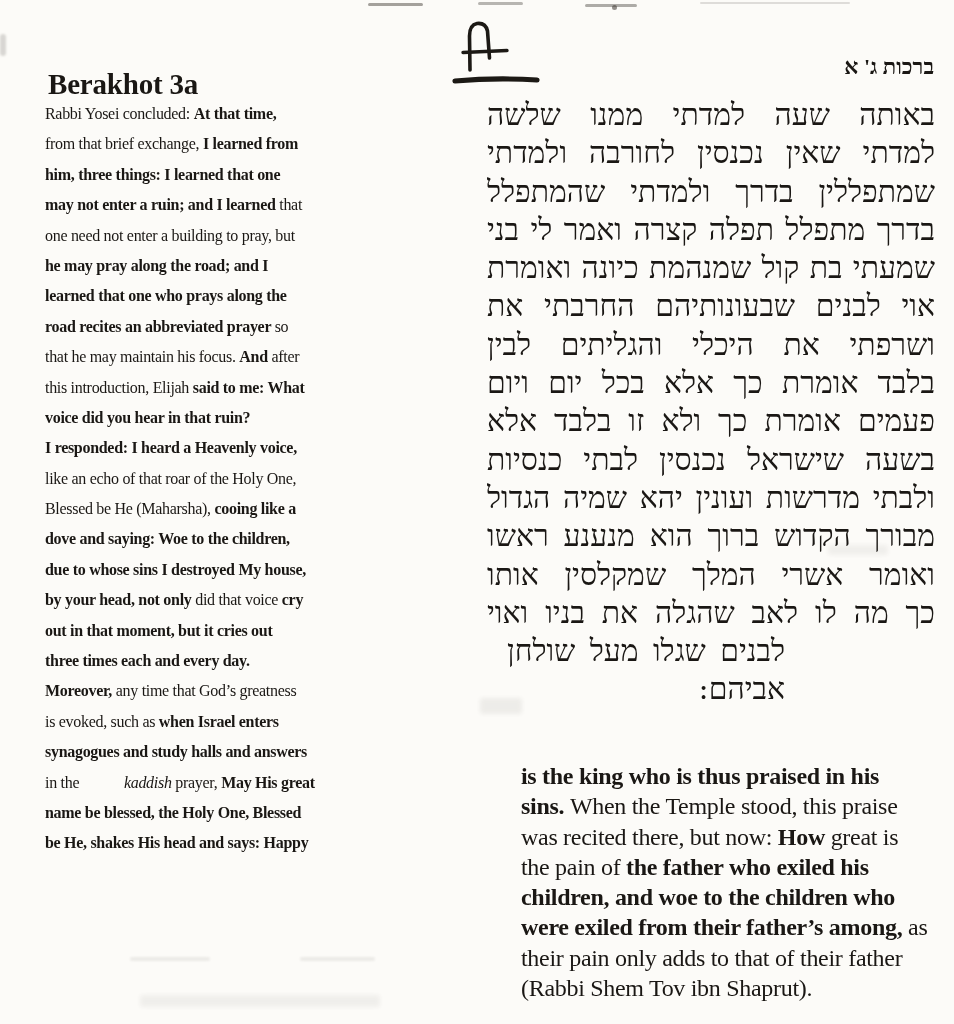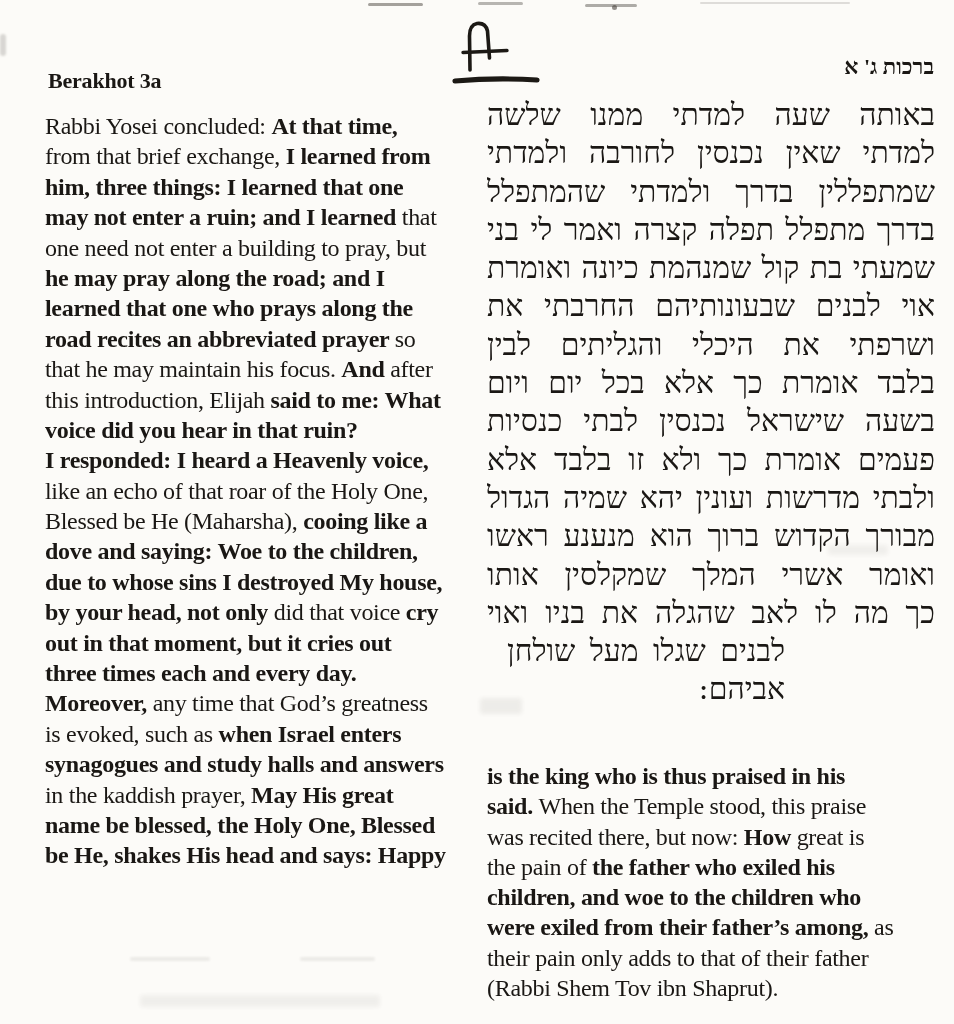--- a/index.html
+++ b/index.html
@@ -5,54 +5,54 @@
   html,body{margin:0;padding:0;}
   body{
     width:954px;height:1024px;position:relative;overflow:hidden;
     background:#fcfbf8;
     font-family:"Liberation Serif", serif;
     color:#1a1714;
   }
   
   .title-en{
     position:absolute;left:48px;top:68px;
-    font-size:22px;font-weight:bold;letter-spacing:-0.2px;
+    font-size:29px;font-weight:bold;letter-spacing:-0.2px;
   }
   .title-he{
     position:absolute;right:20px;top:54px;
     font-size:22px;font-weight:bold;direction:rtl;
     font-family:Liberation Serif, serif;
   }
   
   .col-en{
-    position:absolute;left:45px;top:111px;width:430px;
-    font-size:24px;letter-spacing:-0.3px;
+    position:absolute;left:45px;top:99px;width:430px;
+    font-size:16px;letter-spacing:-0.3px;
   }
   .col-en .tline{height:30.4px;line-height:30.4px;white-space:pre;}
   .col-he{
     position:absolute;left:487px;top:96px;width:448px;
     font-size:30px;direction:rtl;
     font-family:"DejaVu Serif", serif;
   }
   .hline{
     height:38.3px;line-height:38.3px;overflow:hidden;
     text-align:justify;
   }
   .hline:not(.hline-last)::after{content:"";display:inline-block;width:100%;}
   .hline-last{
     margin-right:150px;margin-left:20px;overflow:visible;
   }
   .col-en2{
     position:absolute;left:487px;top:761px;width:460px;
     font-size:24px;letter-spacing:-0.3px;
   }
-  .col-en2 .tline{height:30.3px;line-height:30.3px;white-space:pre;}
+  .col-en2 .tline{height:30.3px;line-height:30.3px;white-space:pre;margin-left:34px;}
   .r{font-weight:400;}
   .b{font-weight:700;}
-  .i{}
+  .i{font-style:italic;margin-left:41px;}
   
   .hand-a{position:absolute;left:461px;top:20px;width:50px;height:52px;}
   .hand-underline{position:absolute;left:452px;top:72px;width:88px;height:12px;}
   
   .smudge{position:absolute;background:#3a352f;border-radius:3px;pointer-events:none;}
   .sm1{left:368px;top:3px;width:55px;height:3px;opacity:.45;filter:blur(.5px);}
   .sm2{left:478px;top:2px;width:45px;height:3px;opacity:.35;filter:blur(.5px);}
   .sm3{left:585px;top:4px;width:52px;height:3px;opacity:.40;filter:blur(.5px);}
   .sm4{left:612px;top:5px;width:5px;height:5px;opacity:.55;border-radius:50%;}
   .sm5{left:700px;top:2px;width:150px;height:2px;opacity:.15;filter:blur(.6px);}
@@ -123,31 +123,31 @@
 
 <div class="col-he">
     <div class="hline">באותה שעה למדתי ממנו שלשה דברים</div>
     <div class="hline">למדתי שאין נכנסין לחורבה ולמדתי</div>
     <div class="hline">שמתפללין בדרך ולמדתי שהמתפלל</div>
     <div class="hline">בדרך מתפלל תפלה קצרה ואמר לי בני</div>
     <div class="hline">שמעתי בת קול שמנהמת כיונה ואומרת</div>
     <div class="hline">אוי לבנים שבעונותיהם החרבתי את ביתי</div>
     <div class="hline">ושרפתי את היכלי והגליתים לבין האומות</div>
     <div class="hline">בלבד אומרת כך אלא בכל יום ויום שלש</div>
+    <div class="hline">פעמים אומרת כך ולא זו בלבד אלא</div>
     <div class="hline">בשעה שישראל נכנסין לבתי כנסיות</div>
-    <div class="hline">פעמים אומרת כך ולא זו בלבד אלא</div>
     <div class="hline">ולבתי מדרשות ועונין יהא שמיה הגדול</div>
     <div class="hline">מבורך הקדוש ברוך הוא מנענע ראשו</div>
     <div class="hline">ואומר אשרי המלך שמקלסין אותו בביתו</div>
     <div class="hline">כך מה לו לאב שהגלה את בניו ואוי להם</div>
     <div class="hline hline-last">לבנים שגלו מעל שולחן אביהם:</div>
   </div>
 
 <div class="col-en2">
     <div class="tline"><span class="b">is the king who is thus praised in his</span></div>
-    <div class="tline"><span class="b">said. </span><span class="r">When the Temple stood, this praise</span></div>
+    <div class="tline"><span class="b">sins. </span><span class="r">When the Temple stood, this praise</span></div>
     <div class="tline"><span class="r">was recited there, but now: </span><span class="b">How </span><span class="r">great is</span></div>
     <div class="tline"><span class="r">the pain of </span><span class="b">the father who exiled his</span></div>
     <div class="tline"><span class="b">children, and woe to the children who</span></div>
     <div class="tline"><span class="b">were exiled from their father’s among, </span><span class="r">as</span></div>
     <div class="tline"><span class="r">their pain only adds to that of their father</span></div>
     <div class="tline"><span class="r">(Rabbi Shem Tov ibn Shaprut).</span></div>
   </div>
 
 </body></html>

